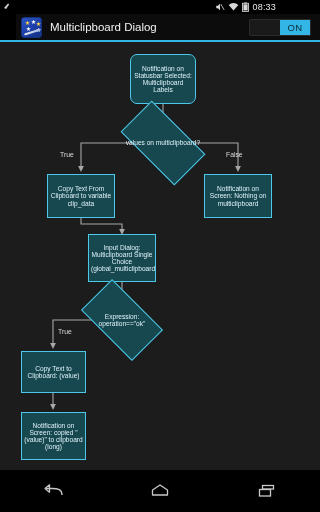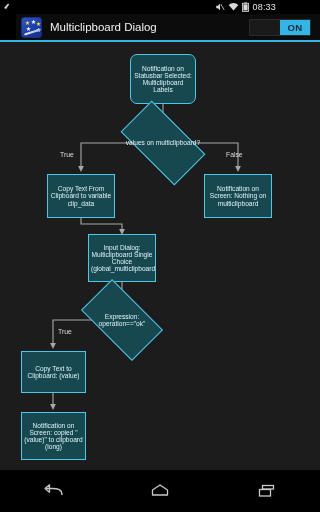--- a/index.html
+++ b/index.html
@@ -39,21 +39,21 @@
   #app-icon .s5{ left:14px; top:10px; background:#fff; }
   #app-icon .wand{ position:absolute; left:2px; top:13px; width:17px; height:2px;
     background:linear-gradient(90deg,#e9e9e9,#9fb6e8); transform:rotate(-18deg); border-radius:1px; }
   #app-title{ color:#f2f2f2; font-size:11.5px; margin-left:8px; flex:1; white-space:nowrap; }
   #toggle{
     width:62px; height:17px; display:flex; margin-right:7px; flex:none;
     border:1px solid #2a2a2a; border-radius:1px; overflow:hidden;
   }
   #toggle .half{ flex:1; display:flex; align-items:center; justify-content:center; }
   #toggle .off{ background:#1a1a1a; }
-  #toggle .on{ background:#33b5e5; color:#0d2d3a; font-size:9.5px; font-weight:bold; letter-spacing:.5px; }
+  #toggle .on{ background:#33b5e5; color:#0d2d3a; font-size:9.5px; font-weight:normal; letter-spacing:.5px; }
   #overflow{ width:14px; height:26px; display:flex; flex-direction:column;
     align-items:center; justify-content:center; gap:2px; margin-right:4px; flex:none; }
   #overflow i{ width:2.5px; height:2.5px; background:#9a9a9a; border-radius:50%; display:block; }
   #ab-divider{ position:absolute; left:0; top:40px; width:320px; height:2px; background:#33b5e5; }
 
   
   #canvas{
     position:absolute; left:0; top:42px; width:320px; height:428px;
     background-color:#1c1c1c;
     background-image:radial-gradient(#3a3a3a 0.6px, transparent 0.7px);

